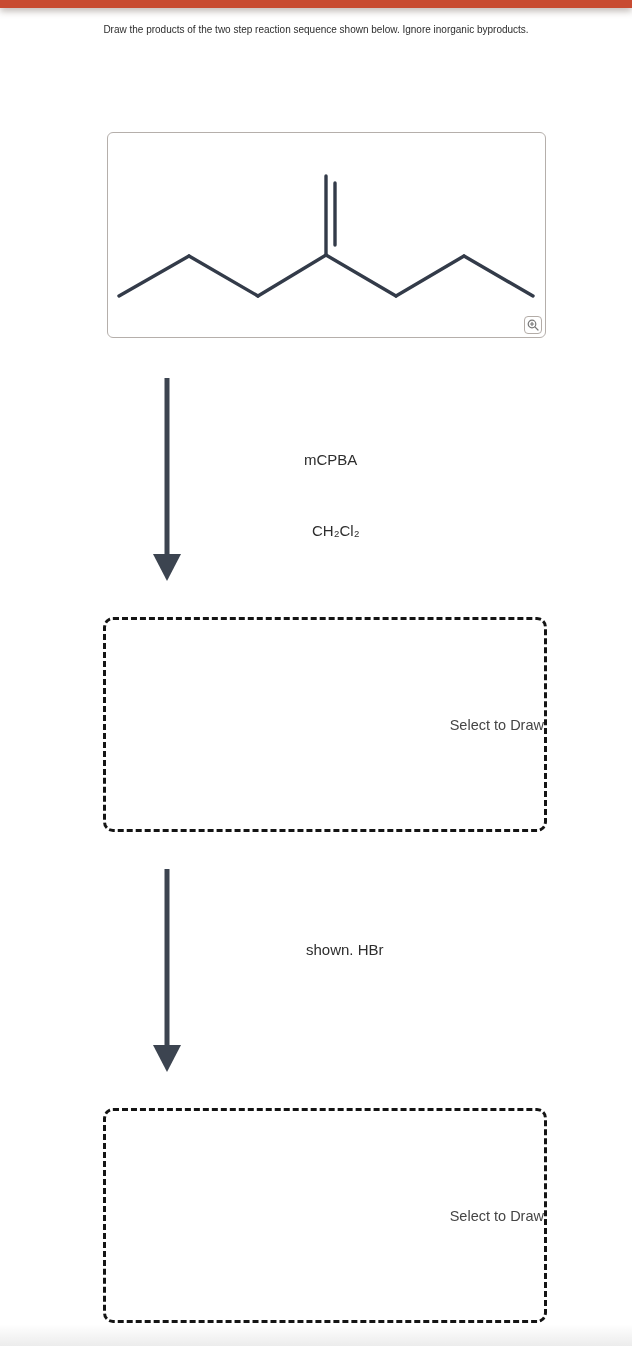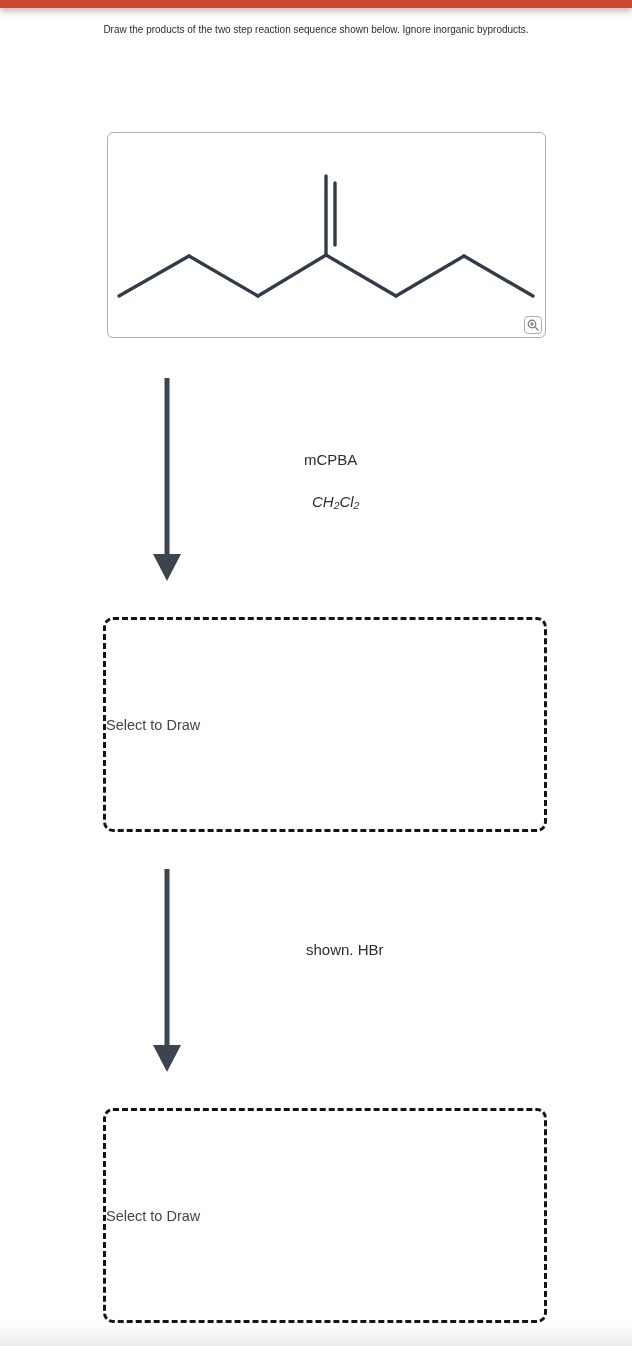--- a/index.html
+++ b/index.html
@@ -65,21 +65,21 @@
     color: #2d2d2d;
     white-space: nowrap;
   }
 
   .draw-box {
     position: absolute; left: 103px;
     width: 444px; height: 215px;
     border: 3px dashed var(--dashed-border, #141414);
     border-radius: 10px;
     background: #fff;
-    display: flex; align-items: center; justify-content: flex-start;
+    display: flex; align-items: center; justify-content: flex-end;
     cursor: pointer;
   }
   .draw-box .draw-label {
     font-size: 14.5px;
     color: #454545;
   }
   #draw-box-1 { top: 617px; }
   #draw-box-2 { top: 1108px; }
 
   .bottom-fade {
@@ -119,21 +119,21 @@
       </span>
     </button>
   </div>
 
   <svg class="arrow" style="left:150px; top:378px;" width="34" height="204" viewBox="0 0 34 204">
     <rect x="14.5" y="0" width="5" height="179" fill="currentColor"></rect>
     <polygon points="3,176 31,176 17,203" fill="currentColor"></polygon>
   </svg>
 
   <div class="reagent" style="left:304px; top:451px;">mCPBA</div>
-  <div class="reagent" style="left:312px; top:493px;font-style:italic;">CH₂Cl₂</div>
+  <div class="reagent" style="left:312px; top:522px;">CH₂Cl₂</div>
 
   <div class="draw-box" id="draw-box-1">
     <span class="draw-label">Select to Draw</span>
   </div>
 
   <svg class="arrow" style="left:150px; top:869px;" width="34" height="204" viewBox="0 0 34 204">
     <rect x="14.5" y="0" width="5" height="179" fill="currentColor"></rect>
     <polygon points="3,176 31,176 17,203" fill="currentColor"></polygon>
   </svg>
 

